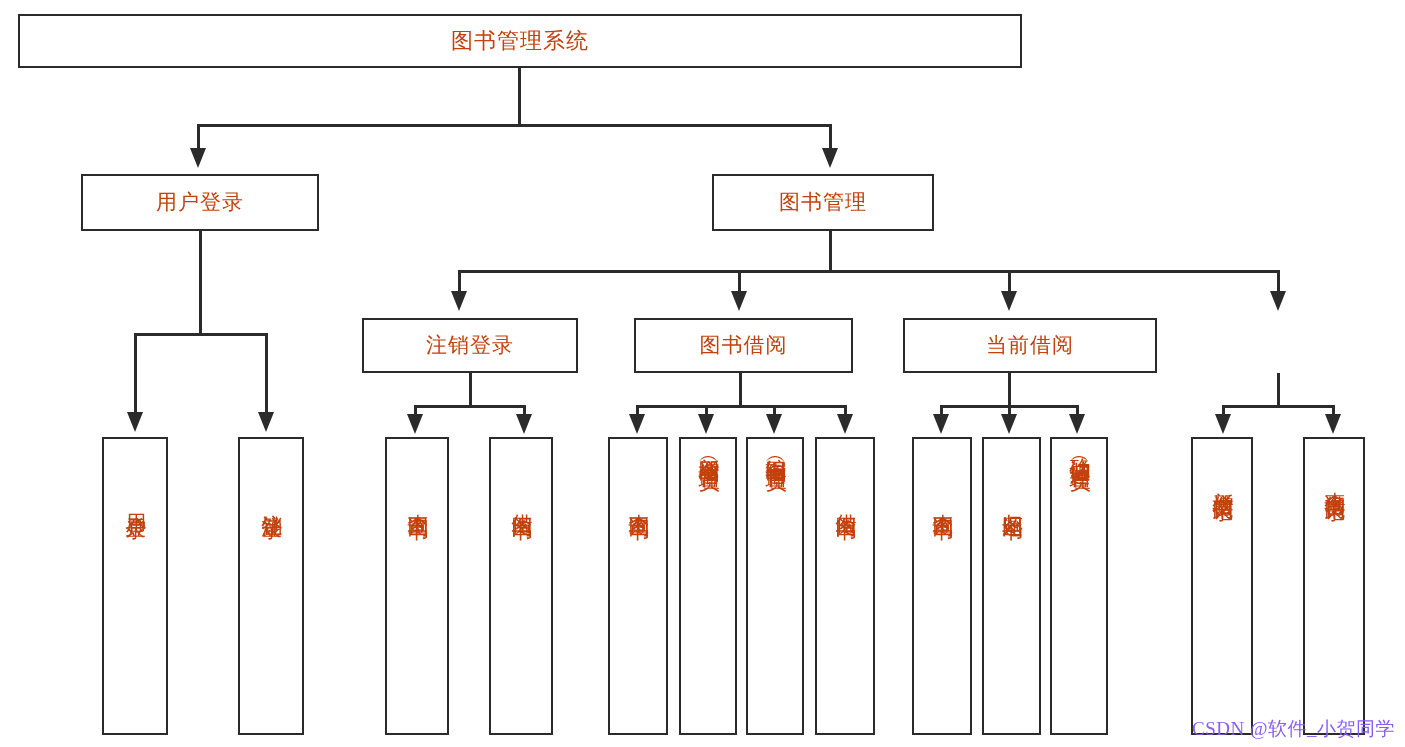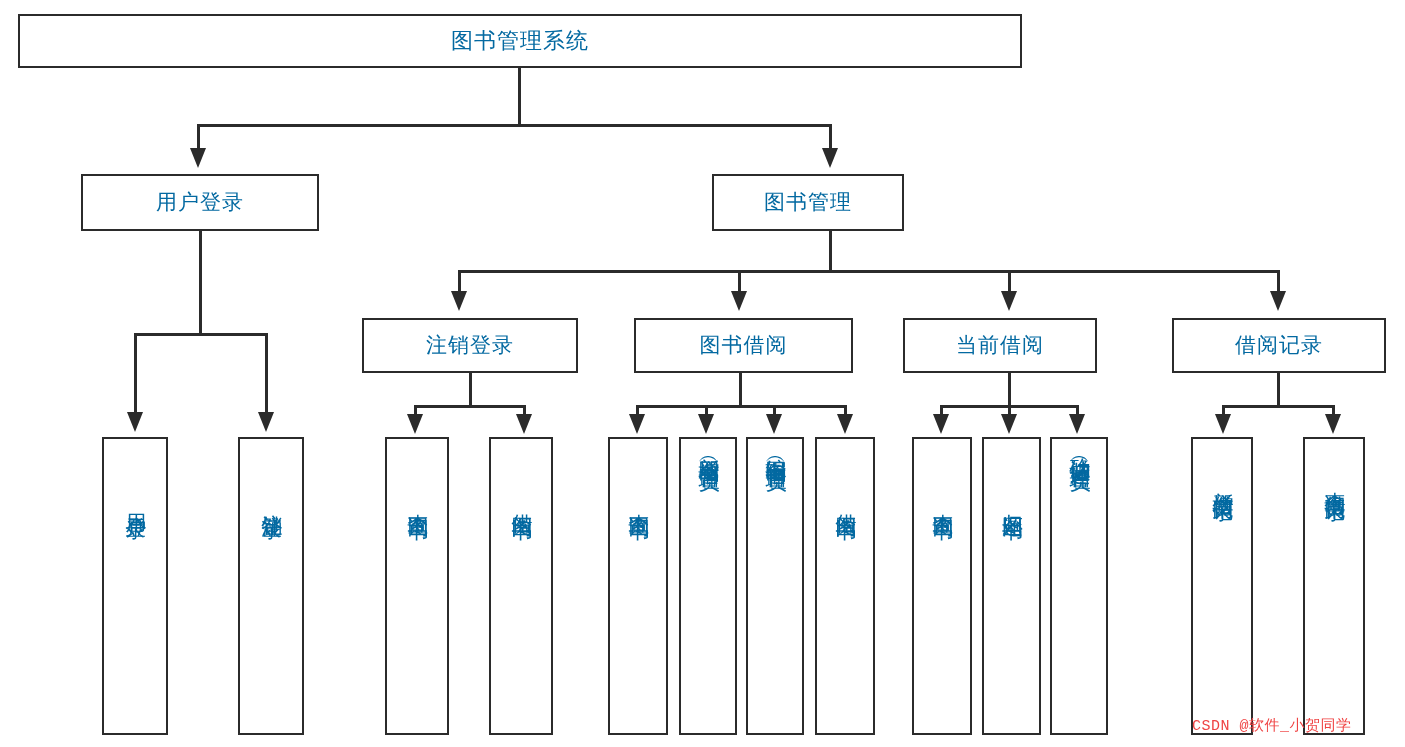--- a/index.html
+++ b/index.html
@@ -18,21 +18,21 @@
     background: #ffffff;
     overflow: hidden;
   }
 
   
   .node {
     position: absolute;
     box-sizing: border-box;
     border: 2px solid #2b2b2b;
     background: #ffffff;
-    color: #0369a1;
+    color: #c2410c;
     display: flex;
     align-items: center;
     justify-content: center;
     text-align: center;
     line-height: 1.25;
   }
 
   
   .node.horiz {
     font-size: 21px;
@@ -78,25 +78,25 @@
     width: 0;
     height: 0;
     border-left: 8px solid transparent;
     border-right: 8px solid transparent;
     border-top: 20px solid #2b2b2b;
   }
 
   
   #watermark {
     position: absolute;
-    font-size: 15px;
-    color: #ef4444;
+    font-size: 19px;
+    color: #8b5cf6;
     white-space: nowrap;
     letter-spacing: 0.5px;
-    font-family: Liberation Mono, monospace;
+    font-family: Liberation Serif, serif;
   }
 </style>
 </head>
 <body>
 
 <div id="canvas">
 
   <div class="node horiz root" style="left:18px; top:14px; width:1004px; height:54px;">
     <span>图书管理系统</span>
   </div>
@@ -107,21 +107,21 @@
 
   <div class="vline" style="left:197px; top:124px; width:3px; height:26px;"></div>
   <div class="arrow" style="left:190px; top:148px;"></div>
   <div class="vline" style="left:829px; top:124px; width:3px; height:26px;"></div>
   <div class="arrow" style="left:822px; top:148px;"></div>
 
   <div class="node horiz" style="left:81px; top:174px; width:238px; height:57px;">
     <span>用户登录</span>
   </div>
 
-  <div class="node horiz" style="left:712px; top:174px; width:192px; height:57px;">
+  <div class="node horiz" style="left:712px; top:174px; width:222px; height:57px;">
     <span>图书管理</span>
   </div>
 
   <div class="vline" style="left:199px; top:231px; width:3px; height:104px;"></div>
   <div class="hline" style="left:134px; top:333px; width:133px; height:3px;"></div>
   <div class="vline" style="left:134px; top:333px; width:3px; height:82px;"></div>
   <div class="arrow" style="left:127px; top:412px;"></div>
   <div class="vline" style="left:265px; top:333px; width:3px; height:82px;"></div>
   <div class="arrow" style="left:258px; top:412px;"></div>
 
@@ -139,25 +139,22 @@
 
   <div class="vline" style="left:1277px; top:270px; width:3px; height:24px;"></div>
   <div class="arrow" style="left:1270px; top:291px;"></div>
 
   <div class="node horiz" style="left:362px; top:318px; width:216px; height:55px;">
     <span>注销登录</span>
   </div>
   <div class="node horiz" style="left:634px; top:318px; width:219px; height:55px;">
     <span>图书借阅</span>
   </div>
-  <div class="node horiz" style="left:903px; top:318px; width:194px; height:55px;">
+  <div class="node horiz" style="left:903px; top:318px; width:254px; height:55px;">
     <span>当前借阅</span>
-  </div>
-  <div class="node horiz" style="left:1172px; top:318px; width:214px; height:55px;">
-    <span>借阅记录</span>
   </div>
 
   <div class="vline" style="left:469px; top:373px; width:3px; height:35px;"></div>
   <div class="hline" style="left:414px; top:405px; width:112px; height:3px;"></div>
   <div class="vline" style="left:414px; top:405px; width:3px; height:12px;"></div>
   <div class="arrow" style="left:407px; top:414px;"></div>
   <div class="vline" style="left:523px; top:405px; width:3px; height:12px;"></div>
   <div class="arrow" style="left:516px; top:414px;"></div>
 
   <div class="vline" style="left:739px; top:373px; width:3px; height:35px;"></div>

